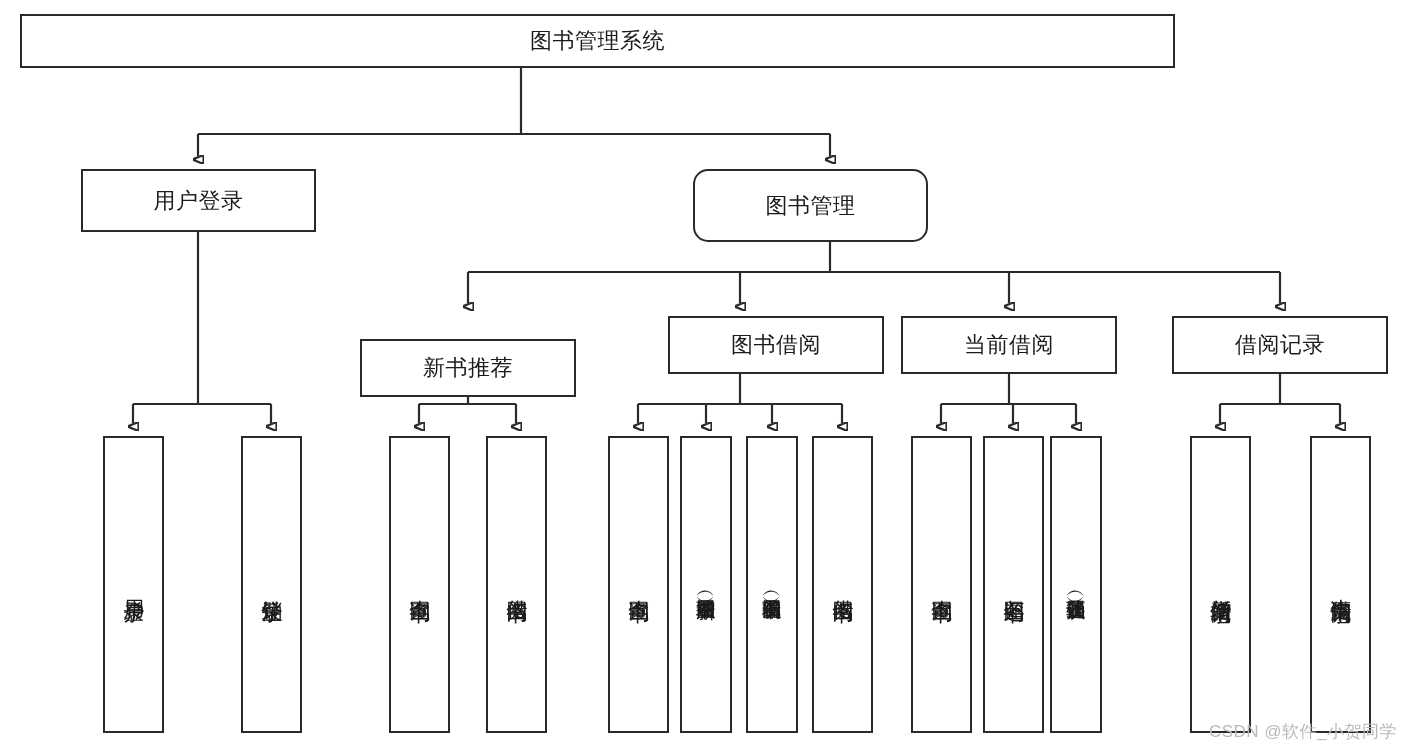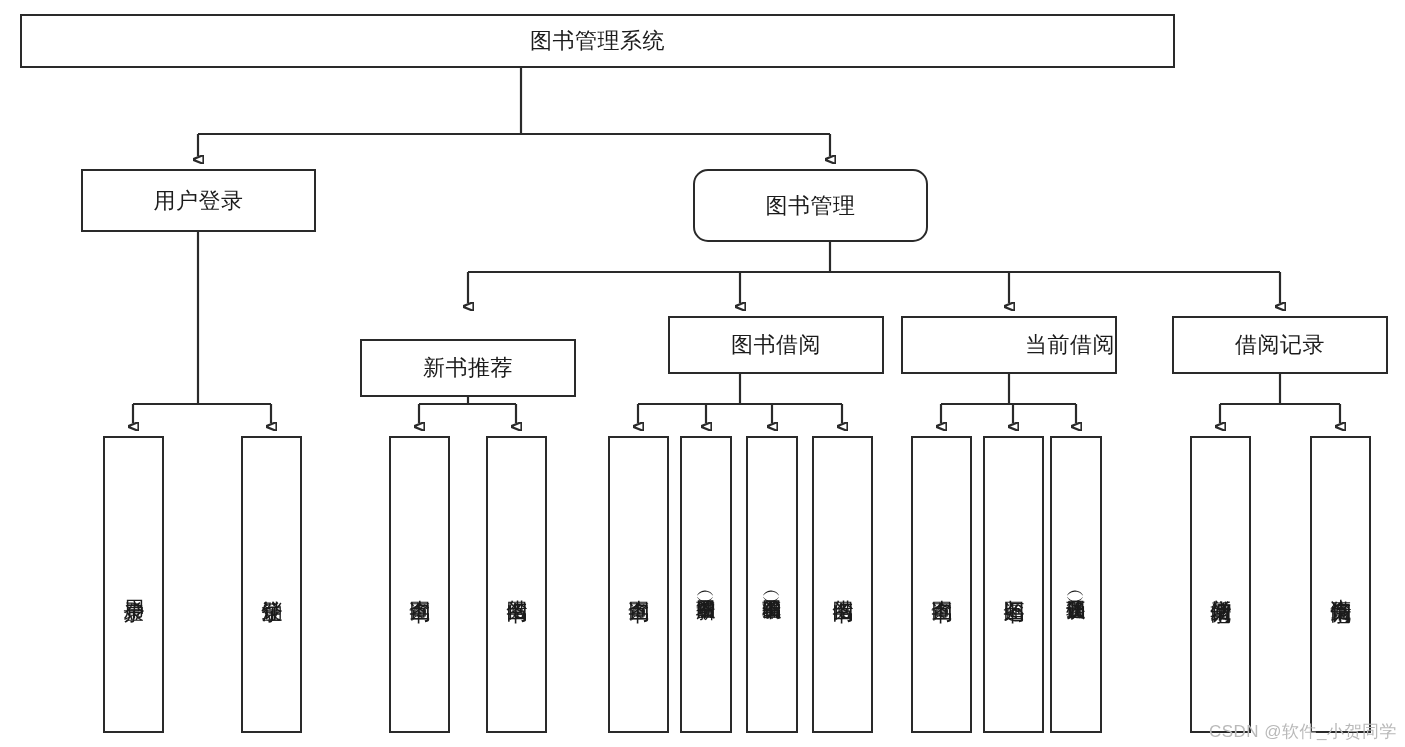--- a/index.html
+++ b/index.html
@@ -162,21 +162,21 @@
   <div class="node h" id="node-l2-1" style="left: 693px; top: 169px; width: 235px; height: 73px; border-radius: 15px;">
     <span class="label">图书管理</span>
   </div>
 
   <div class="node h" id="node-l3-0" style="left: 360px; top: 316px; width: 216px; height: 58px; margin-top: 23px;">
     <span class="label">新书推荐</span>
   </div>
   <div class="node h" id="node-l3-1" style="left: 632px; top: 316px; width: 216px; height: 58px; margin-left: 36px;">
     <span class="label">图书借阅</span>
   </div>
-  <div class="node h" id="node-l3-2" style="left: 901px; top: 316px; width: 216px; height: 58px; justify-content: flex-end;">
+  <div class="node h" id="node-l3-2" style="left: 901px; top: 316px; width: 216px; height: 58px;">
     <span class="label">当前借阅</span>
   </div>
   <div class="node h" id="node-l3-3" style="left: 1172px; top: 316px; width: 216px; height: 58px;">
     <span class="label">借阅记录</span>
   </div>
 
   <div class="node v" id="node-leaf-0" style="left: 103px; top: 436px; width: 61px; height: 297px;">
     <span class="label">用户登录</span>
   </div>
   <div class="node v" id="node-leaf-1" style="left: 241px; top: 436px; width: 61px; height: 297px;">

